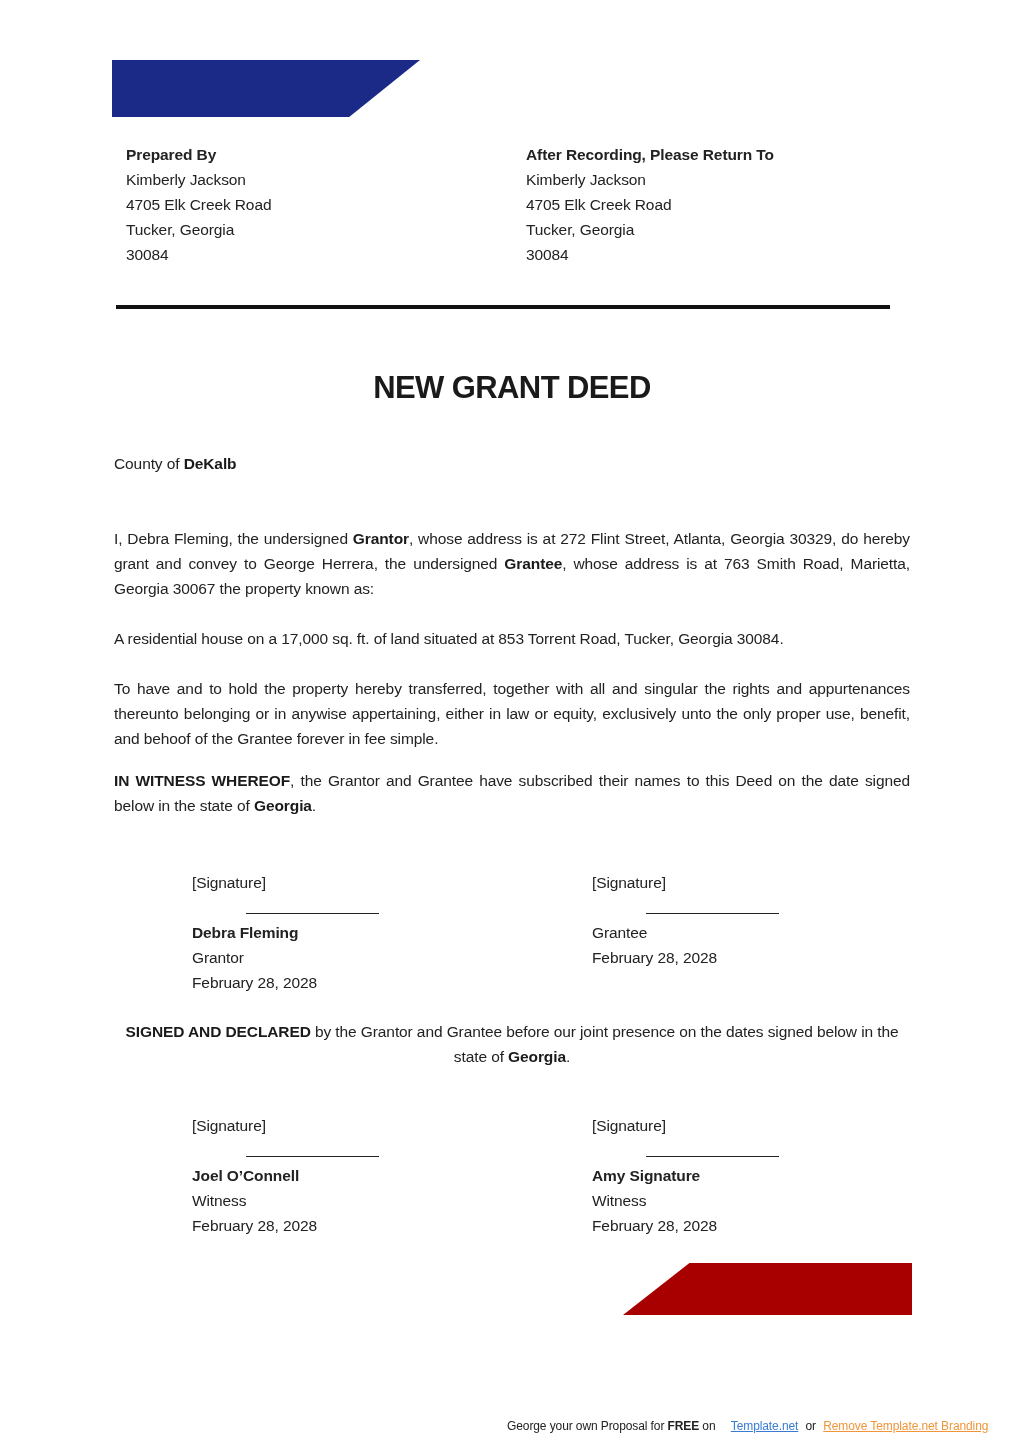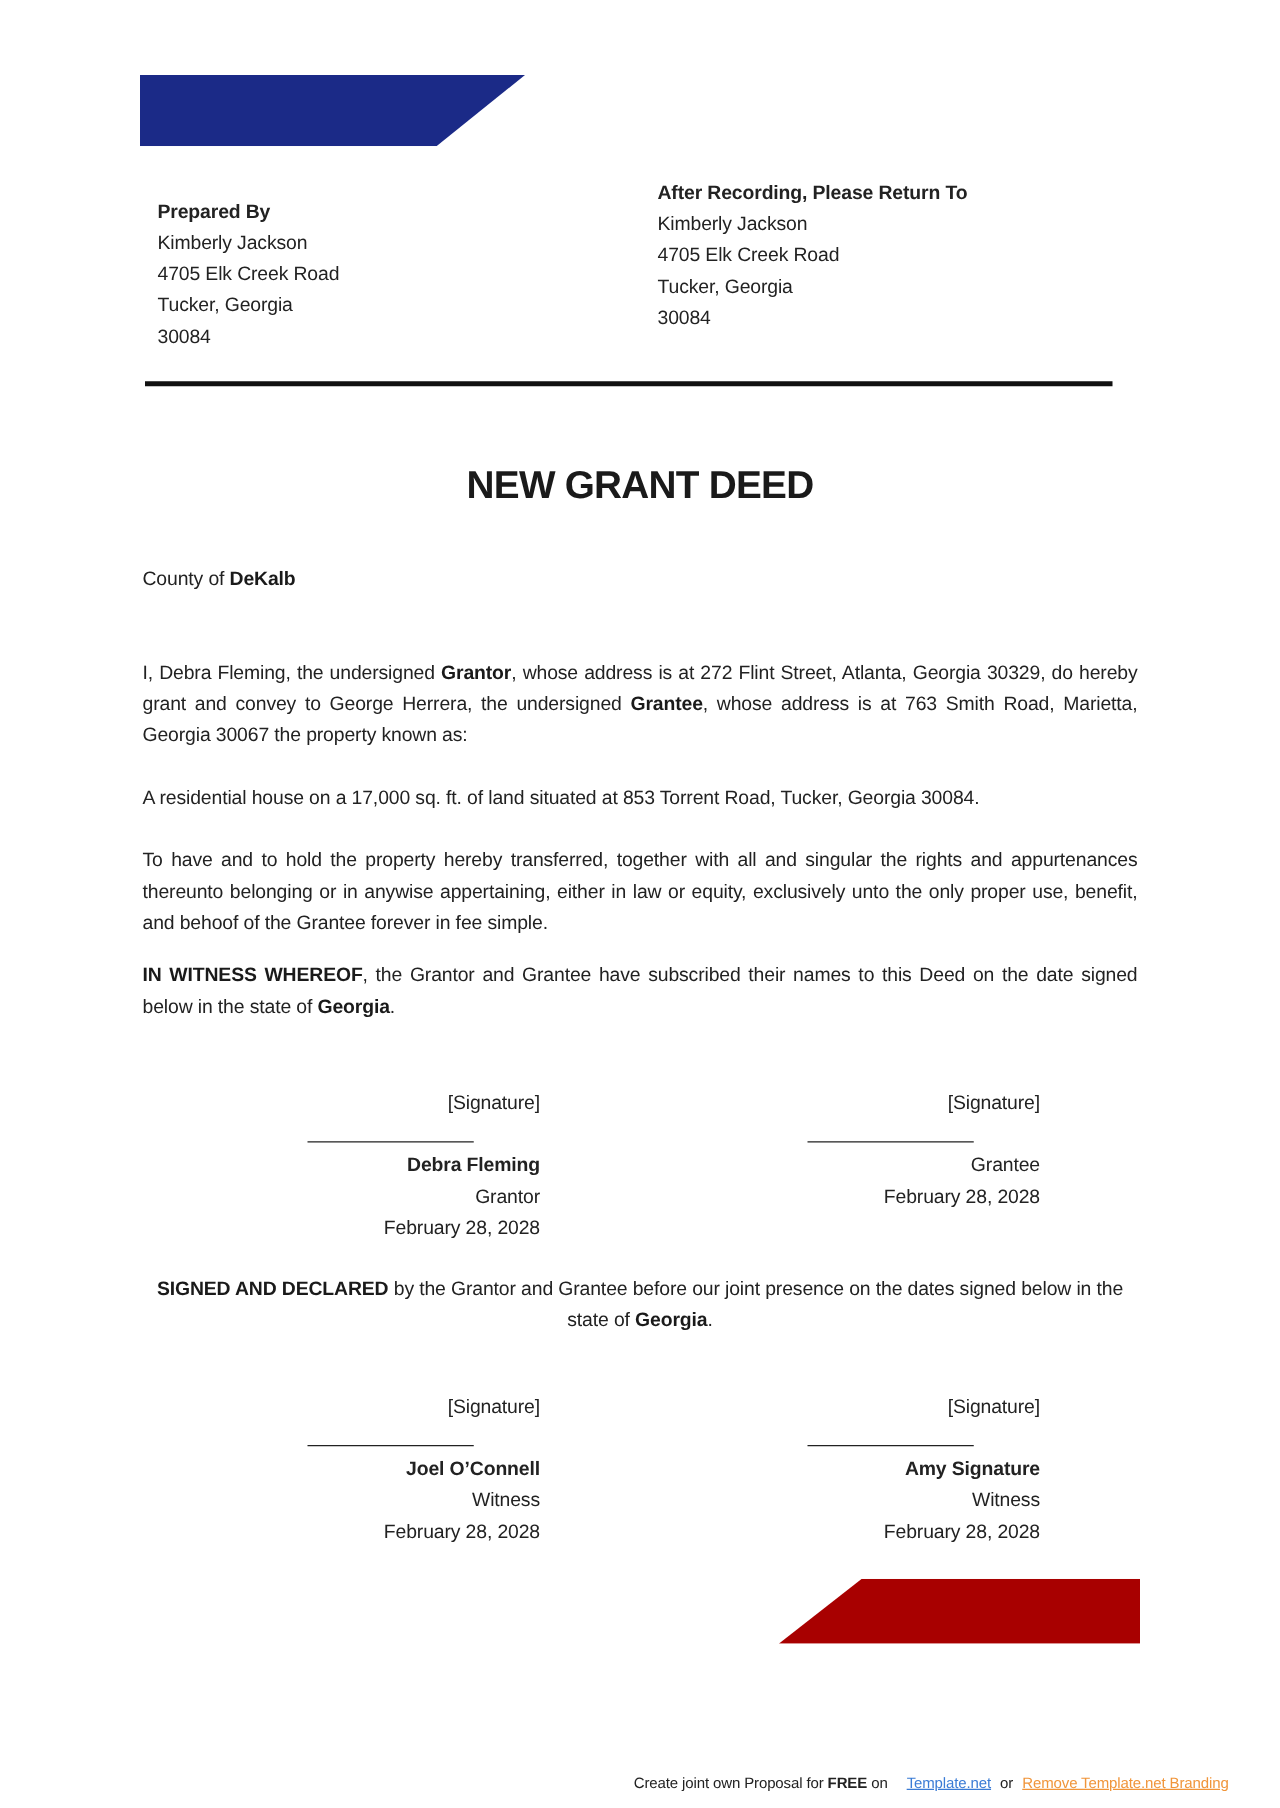--- a/index.html
+++ b/index.html
@@ -29,21 +29,21 @@
       width: 289px; height: 52px;
       background: #a80000;
       clip-path: polygon(23% 0, 100% 0, 100% 100%, 0 100%);
     }
     .addr-block {
       position: absolute;
       top: 142px;
       line-height: 25px;
     }
     .addr-block .head { font-weight: bold; }
-    .addr-left { left: 126px; margin-top: 15px; }
+    .addr-left { left: 126px; }
     .addr-right { left: 526px; }
     .rule {
       position: absolute;
       left: 116px; top: 305px;
       width: 774px; height: 4px;
       background: #111111;
     }
     .title {
       position: absolute;
       left: 0; top: 370px;
@@ -58,21 +58,21 @@
       position: absolute;
       left: 114px;
       width: 796px;
       line-height: 25px;
       text-align: justify;
     }
     .body-text b { font-weight: bold; color: #1a1a1a; }
     .sig {
       position: absolute;
       width: 240px;
-      text-align: right;
+      text-align: left;
       line-height: 25px;
     }
     .sig .sig-label { display: block; height: 25px; }
     .sig .sig-line {
       display: block;
       width: 133px;
       height: 1px;
       background: #222;
       margin: 18px auto 6px auto;
     }
@@ -156,17 +156,17 @@
   <span class="sig-label">[Signature]</span>
   <span class="sig-line"></span>
   <span class="sig-name">Amy Signature</span>
   <span class="sig-role">Witness</span>
   <span class="sig-date">February 28, 2028</span>
 </div>
 
 <div class="banner-bottom"></div>
 
 <div class="footer">
-  <span>Create joint own Proposal for </span><b>FREE</b><span> on</span>
+  <span>George your own Proposal for </span><b>FREE</b><span> on</span>
   <a class="link-main">Template.net</a>
   <span class="or">or</span>
   <a class="link-remove">Remove Template.net Branding</a>
 </div>
 
 </body></html>

